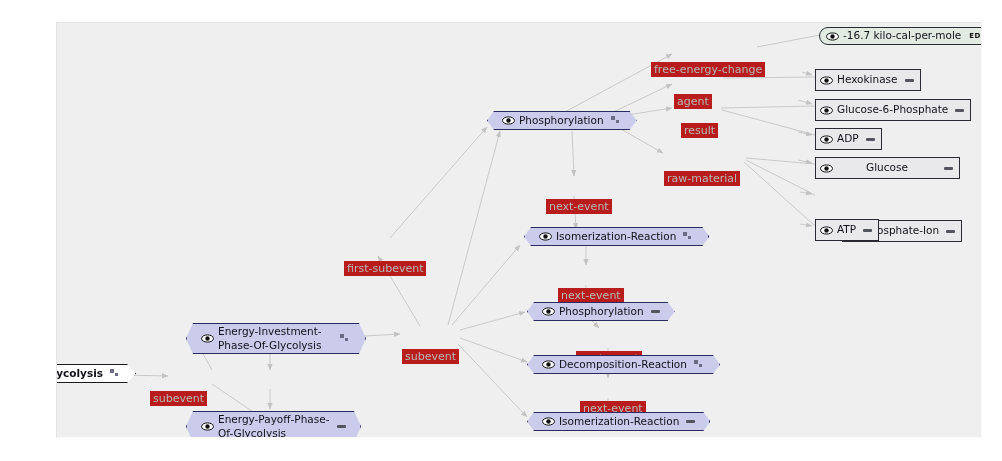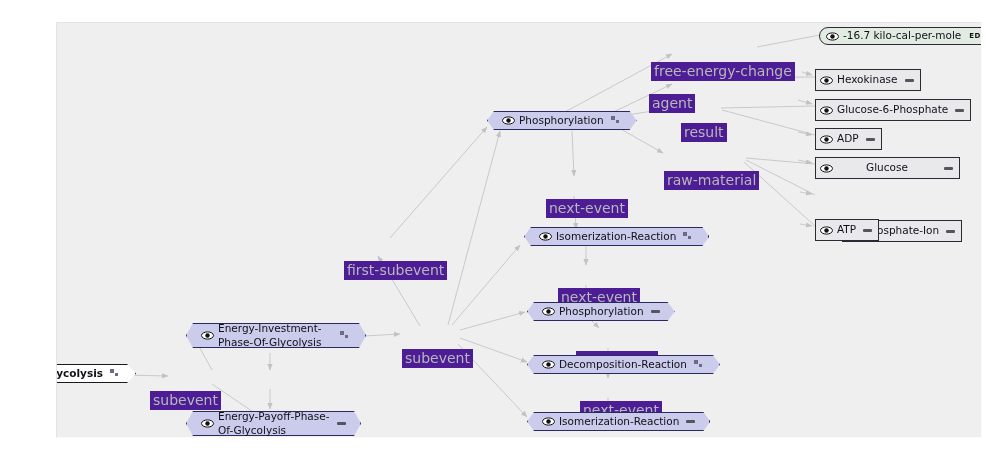--- a/index.html
+++ b/index.html
@@ -40,21 +40,21 @@
   }
 
   
   .node.hex{
     background:#cbcbeb;
     border:1px solid #2a2a5e;
     padding:1px 14px;
     height:19px;
     clip-path:polygon(7px 0, calc(100% - 7px) 0, 100% 50%, calc(100% - 7px) 100%, 7px 100%, 0 50%);
   }
-  .node.hex.two-line{height:25px;align-items:center;}
+  .node.hex.two-line{height:31px;align-items:center;}
   .node.hex.root{
     background:#ffffff;border:1px solid #1a1a1a;font-weight:bold;
     clip-path:polygon(8px 0, calc(100% - 9px) 0, 100% 50%, calc(100% - 9px) 100%, 8px 100%, 0 50%);
   }
   
   .node.round{
     background:#e2ebe2;
     border:1px solid #2a2a33;
     border-radius:9px;
     height:18px;
@@ -83,22 +83,22 @@
   .glyph.expander i{position:absolute;display:block;background:#6b6b86;}
   .glyph.expander i.a{width:4px;height:4px;left:0;top:0;}
   .glyph.expander i.b{width:3px;height:3px;left:5px;top:4px;}
   .glyph.editlbl{
     font-size:7px;font-weight:bold;letter-spacing:.3px;color:#111;
     margin-left:8px;
   }
 
   
   .elabel{
-    position:absolute;background:#4c1d95;color:#b8b8b8;
-    font-size:14px;padding:1px 3px;white-space:nowrap;
+    position:absolute;background:#b91c1c;color:#b8b8b8;
+    font-size:11px;padding:1px 3px;white-space:nowrap;
     line-height:1.2;
   }
 </style>
 </head>
 <body>
 
 <div id="app">
   <div id="canvas">
 
     <svg id="edges" viewBox="0 0 1002 461" preserveAspectRatio="none">
@@ -169,21 +169,21 @@
         <path d="M798,100 L812,104"></path>
         <path d="M798,132 L812,135"></path>
         <path d="M798,160 L812,163"></path>
         <path d="M800,192 L812,194"></path>
         <path d="M800,224 L812,226"></path>
         <path d="M802,72 L812,75"></path>
       </g>
     </svg>
 
     <div class="elabel" style="left:594px;top:39px;">free-energy-change</div>
-    <div class="elabel" style="left:592px;top:71px;">agent</div>
+    <div class="elabel" style="left:617px;top:71px;">agent</div>
     <div class="elabel" style="left:624px;top:100px;">result</div>
     <div class="elabel" style="left:607px;top:148px;">raw-material</div>
     <div class="elabel" style="left:287px;top:238px;">first-subevent</div>
     <div class="elabel" style="left:489px;top:176px;">next-event</div>
     <div class="elabel" style="left:501px;top:265px;">next-event</div>
     <div class="elabel" style="left:519px;top:328px;">next-event</div>
     <div class="elabel" style="left:523px;top:378px;">next-event</div>
     <div class="elabel" style="left:93px;top:368px;">subevent</div>
     <div class="elabel" style="left:345px;top:326px;">subevent</div>
 

